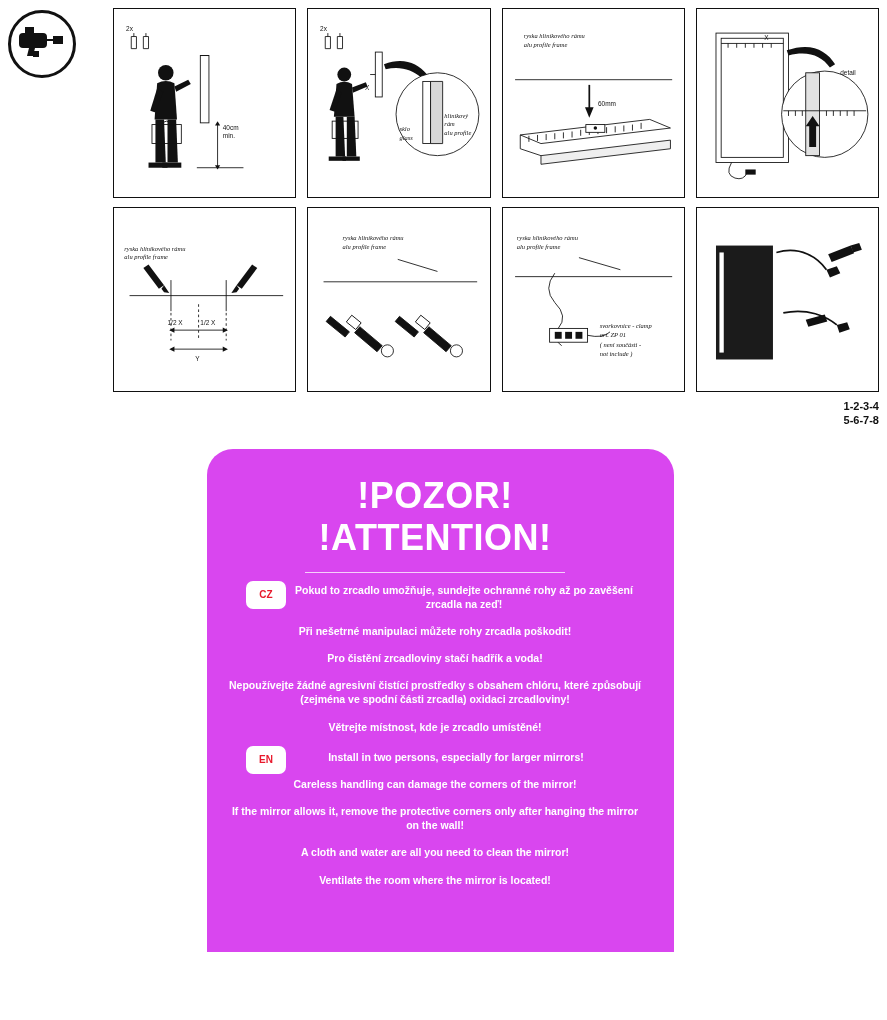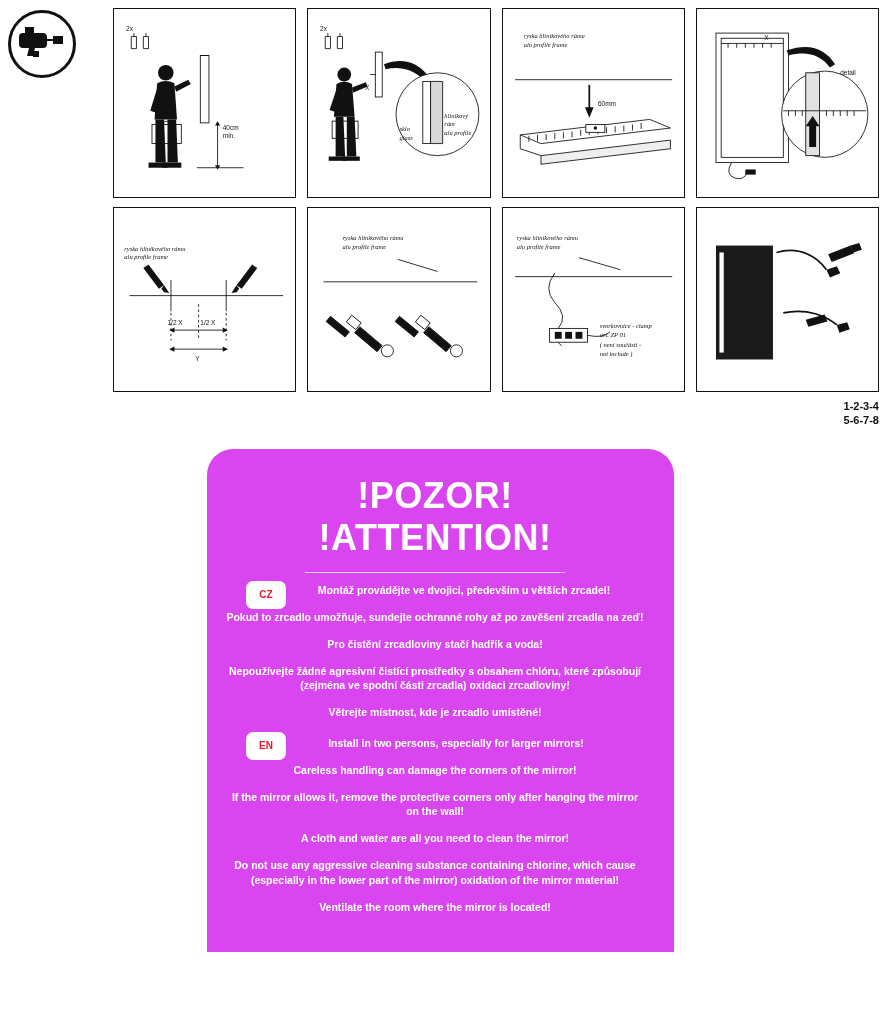--- a/index.html
+++ b/index.html
@@ -406,33 +406,32 @@
   <div class="warn">
     <h1>
       <span>!POZOR!</span>
       <span class="l2">!ATTENTION!</span>
     </h1>
     <div class="rule"></div>
 
     <div class="langblock cz">
       <div class="chip" style="top:-2px;">CZ</div>
       <div class="lines">
-        <p>Montáž provádějte ve dvojici, především u větších zrcadel!</p>
         <p>Pokud to zrcadlo umožňuje, sundejte ochranné rohy až po zavěšení zrcadla na zeď!</p>
+        <p>Při nešetrné manipulaci můžete rohy zrcadla poškodit!</p>
         <p>Pro čistění zrcadloviny stačí hadřík a voda!</p>
         <p>Nepoužívejte žádné agresivní čistící prostředky s obsahem chlóru, které způsobují (zejména ve spodní části zrcadla) oxidaci zrcadloviny!</p>
         <p>Větrejte místnost, kde je zrcadlo umístěné!</p>
       </div>
     </div>
 
     <div class="langblock en">
       <div class="chip" style="top:-4px;">EN</div>
       <div class="lines">
         <p>Install in two persons, especially for larger mirrors!</p>
         <p>Careless handling can damage the corners of the mirror!</p>
         <p>If the mirror allows it, remove the protective corners only after hanging the mirror on the wall!</p>
         <p>A cloth and water are all you need to clean the mirror!</p>
-        <p>Do not use any aggressive cleaning substance containing chlorine, which cause (especially in the lower part of the mirror) oxidation of the mirror material!</p>
         <p>Ventilate the room where the mirror is located!</p>
       </div>
     </div>
   </div>
 </div>
 
 </body></html>

